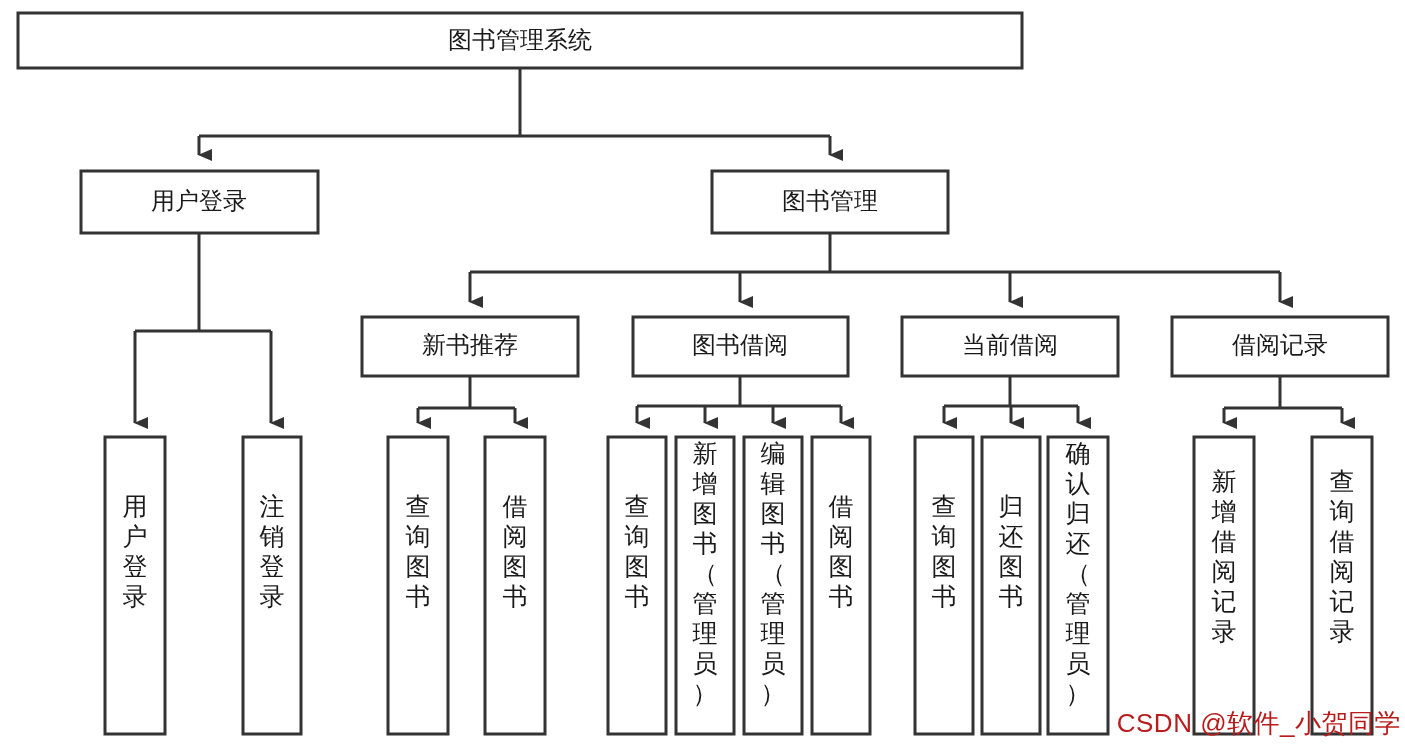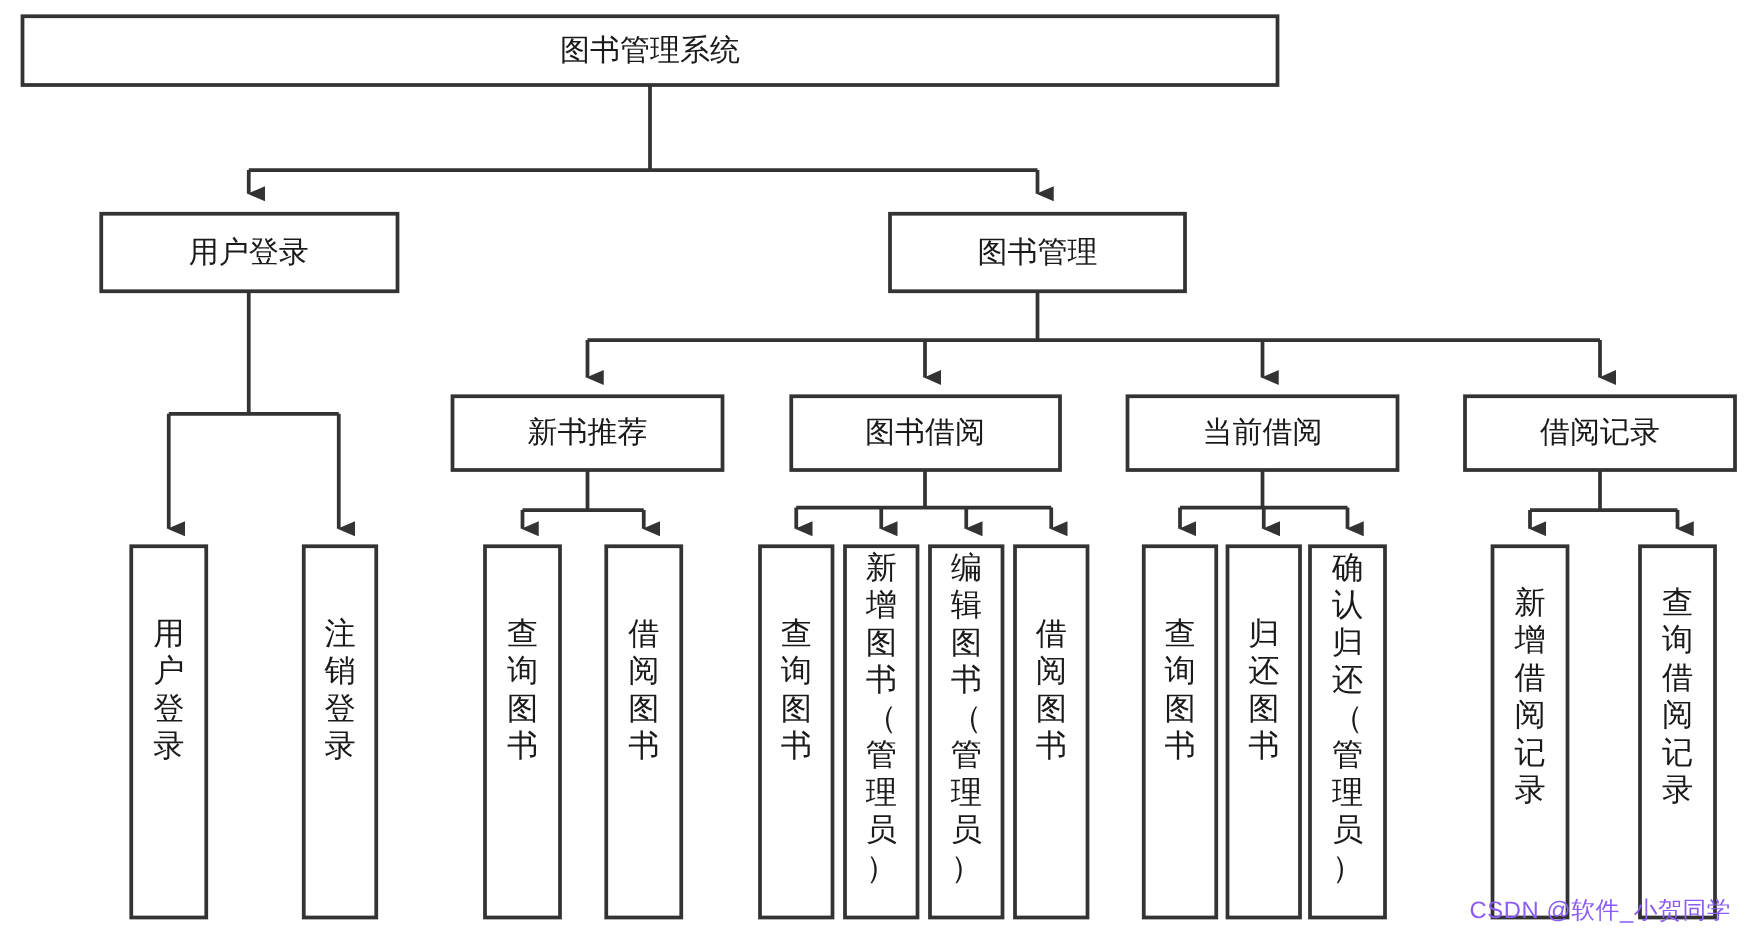--- a/index.html
+++ b/index.html
@@ -45,24 +45,24 @@
     dominant-baseline: middle;
   }
   .node-label-v {
     fill: #1a1a1a;
     font-family: "Liberation Sans", "DejaVu Sans", sans-serif;
     font-size: 25px;
     text-anchor: middle;
   }
   .watermark {
     position: absolute;
-    right: 20px;
+    right: 4px;
     bottom: 6px;
-    color: #8b5cf6;
-    font-size: 19px;
+    color: #b91c1c;
+    font-size: 26px;
     font-family: "Liberation Sans", "DejaVu Sans", sans-serif;
     letter-spacing: 0.5px;
     white-space: nowrap;
     user-select: none;
   }
 </style>
 </head>
 <body>
 
 <div id="stage">

